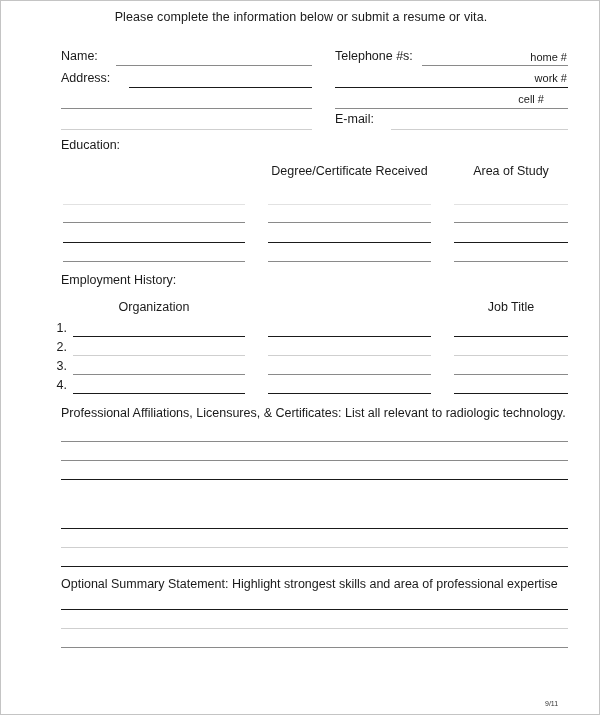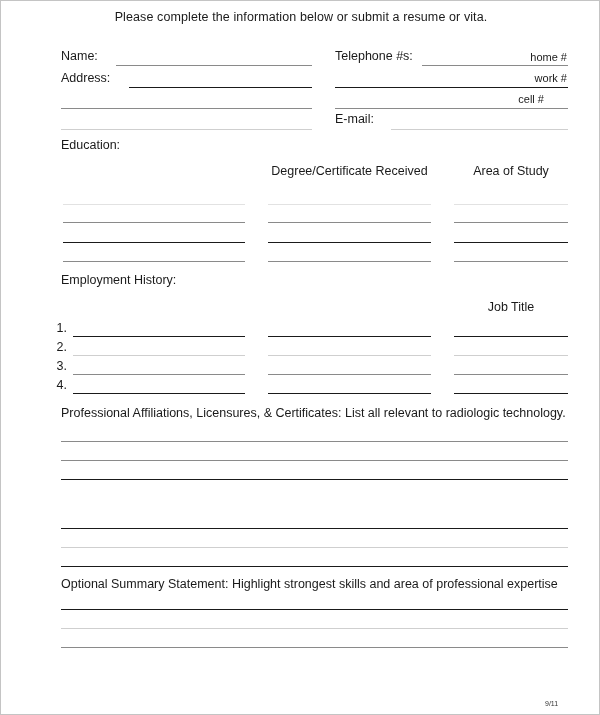--- a/index.html
+++ b/index.html
@@ -138,20 +138,21 @@
   <div class="rule dark" style="left:62px;  top:241px; width:182px;"></div>
   <div class="rule dark" style="left:267px; top:241px; width:163px;"></div>
   <div class="rule dark" style="left:453px; top:241px; width:114px;"></div>
 
   <div class="rule mid" style="left:62px;  top:260px; width:182px;"></div>
   <div class="rule mid" style="left:267px; top:260px; width:163px;"></div>
   <div class="rule mid" style="left:453px; top:260px; width:114px;"></div>
 
   <div class="section-title" style="left:60px; top:272px;">Employment History:</div>
 
+  <div class="colhead" style="left:62px; top:299px; width:182px;">Organization</div>
   <div class="colhead" style="left:453px; top:299px; width:114px;">Job Title</div>
 
   <div class="rownum" style="left:48px; top:320px; width:18px;">1.</div>
   <div class="rownum" style="left:48px; top:339px; width:18px;">2.</div>
   <div class="rownum" style="left:48px; top:358px; width:18px;">3.</div>
   <div class="rownum" style="left:48px; top:377px; width:18px;">4.</div>
 
   <div class="rule dark" style="left:72px;  top:335px; width:172px;"></div>
   <div class="rule dark" style="left:267px; top:335px; width:163px;"></div>
   <div class="rule dark" style="left:453px; top:335px; width:114px;"></div>

